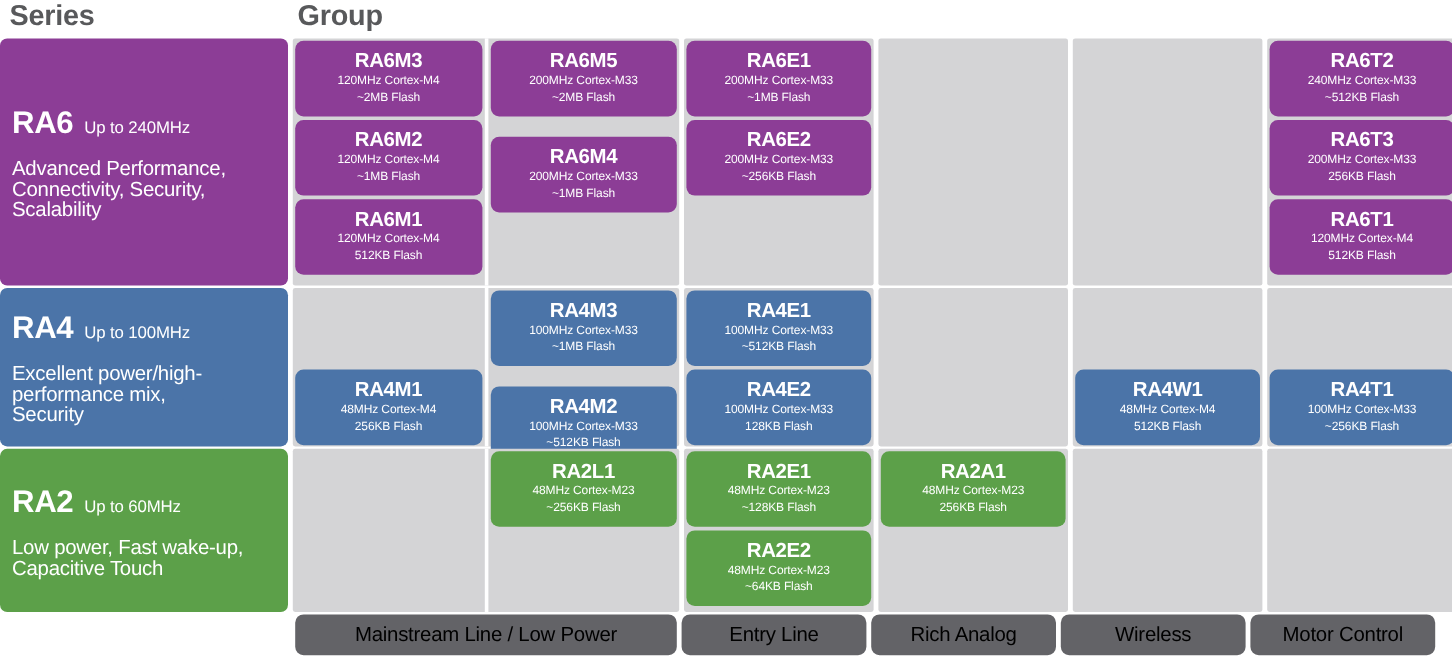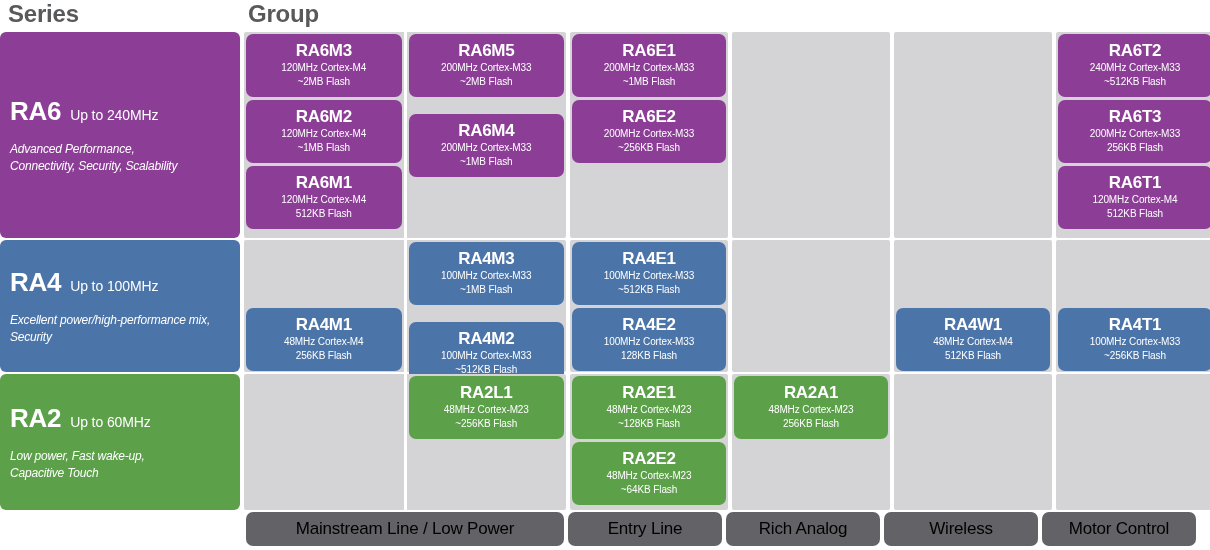--- a/index.html
+++ b/index.html
@@ -84,25 +84,24 @@
     font-weight: bold;
     letter-spacing: -0.3px;
   }
   .series-speed {
     font-size: 14px;
     font-weight: normal;
     margin-left: 9px;
     letter-spacing: -0.1px;
   }
   .series-desc {
-    font-size: 12px;
+    font-size: 17px;
     line-height: 17px;
     letter-spacing: -0.2px;
     white-space: pre-line;
-    font-style: italic;
   }
 
   
   .col-band {
     box-sizing: border-box;
     background: #d4d4d6;
     margin-left: 4px;
     position: relative;
     border-radius: 2px;
   }

